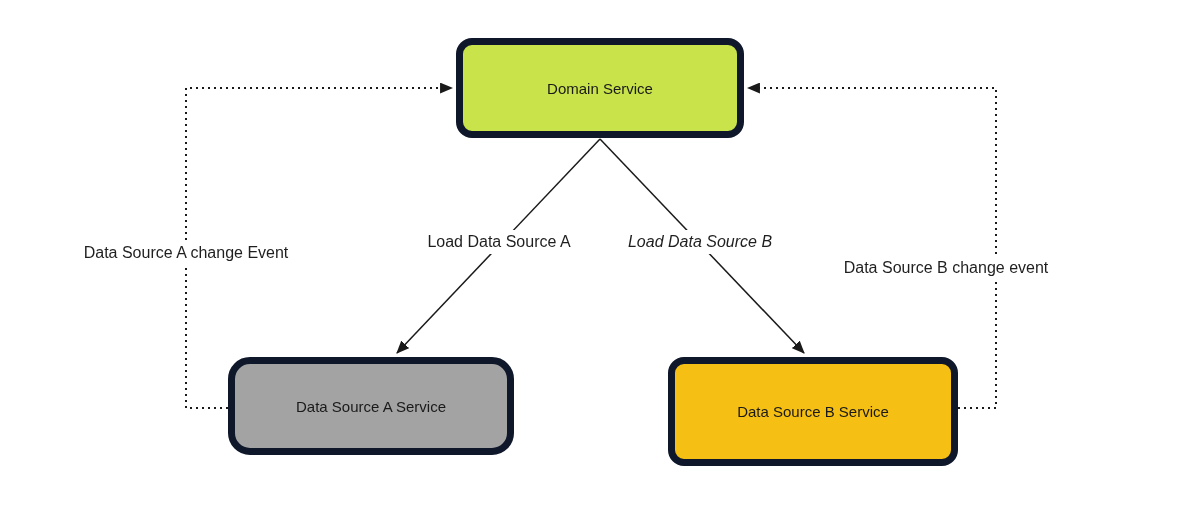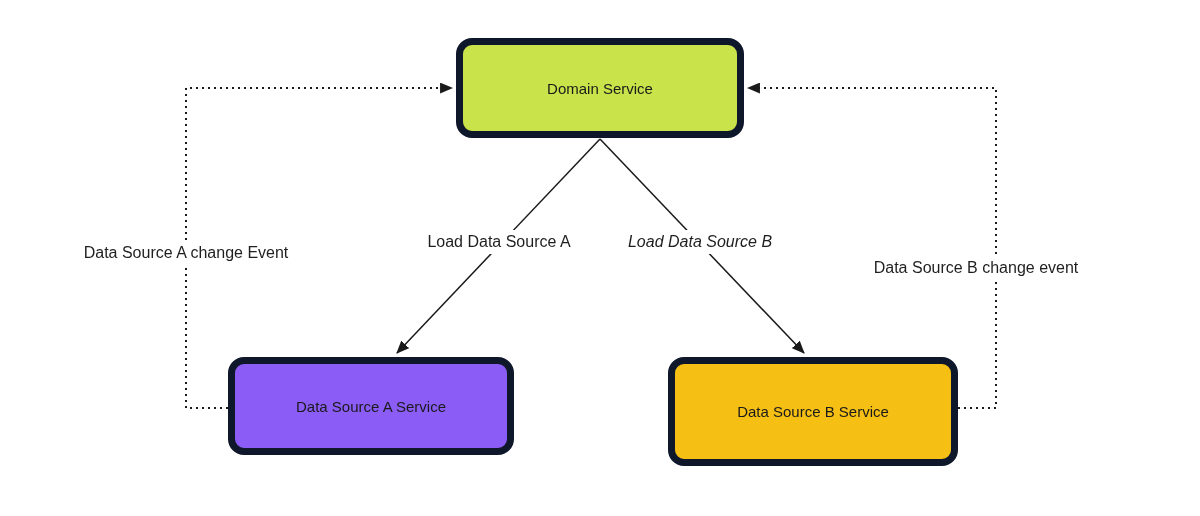--- a/index.html
+++ b/index.html
@@ -39,21 +39,22 @@
     top: 38px;
     width: 288px;
     height: 100px;
     background: #c9e34a;
   }
   .node-orange-a {
     left: 228px;
     top: 357px;
     width: 286px;
     height: 98px;
-    background: #8b5cf6;
+    background: #a3a3a3;
+    border-radius: 22px;
   }
   .node-orange-b {
     left: 668px;
     top: 357px;
     width: 290px;
     height: 109px;
     background: #f6bf13;
   }
   .edge-label {
     position: absolute;
@@ -61,21 +62,21 @@
     background: #ffffff;
     padding: 2px 5px;
     font-size: 16px;
     color: #1f1f1f;
     white-space: nowrap;
     line-height: 1.25;
   }
   .label-load-a { left: 499px; top: 242px; }
   .label-load-b { left: 700px; top: 242px; font-style: italic; }
   .label-change-a { left: 186px; top: 253px; }
-  .label-change-b { left: 976px; top: 268px; }
+  .label-change-b { left: 946px; top: 268px; }
 </style>
 </head>
 <body>
 
 <div class="canvas">
 
   <svg class="edges-svg" viewBox="0 0 1200 516">
     <defs>
       <marker id="arrowhead" viewBox="0 0 12 10" refX="11" refY="5" markerWidth="13" markerHeight="11" orient="auto" markerUnits="userSpaceOnUse">
         <path d="M0,0 L12,5 L0,10 z" fill="#1a1a1a"></path>

